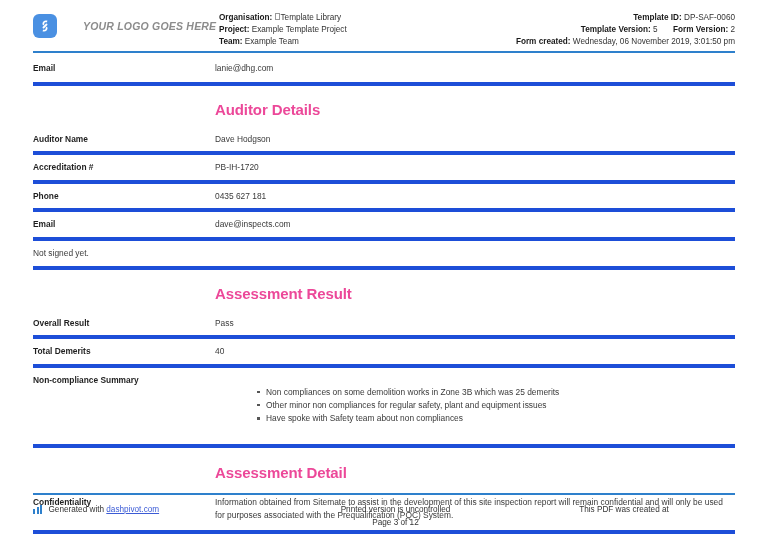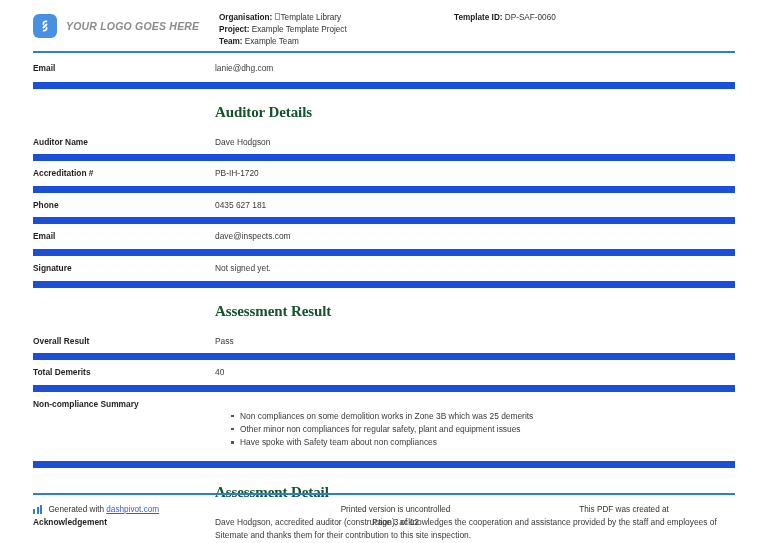--- a/index.html
+++ b/index.html
@@ -42,36 +42,36 @@
     width: 24px;
     height: 24px;
     border-radius: 6px;
     background: #4a90e2;
     display: flex;
     align-items: center;
     justify-content: center;
     flex: 0 0 24px;
   }
   .logo-text {
-    margin-left: 9px;
+    margin-left: 26px;
     font-style: italic;
     font-weight: bold;
     font-size: 10.5px;
     letter-spacing: 0.2px;
     color: #8c8c8c;
     white-space: nowrap;
   }
   .meta-col {
     font-size: 8.2px;
     line-height: 12.1px;
     color: #333;
     padding-top: 1px;
   }
   .meta-col.left { width: 235px; flex: 0 0 235px; }
-  .meta-col.right { flex: 1 1 auto; }
+  .meta-col.right { flex: 1 1 auto; text-align: right; }
   .meta-col .lbl { font-weight: bold; color: #1a1a1a; }
   .meta-row { white-space: nowrap; }
   .meta-gap { display: inline-block; width: 11px; }
   .tofu {
     display: inline-block;
     width: 5px;
     height: 7px;
     border: 1px solid #999;
     vertical-align: baseline;
     position: relative;
@@ -83,21 +83,21 @@
     height: 2px;
     background: #2e80cc;
     margin-top: 1px;
   }
 
   
   .rows { width: 100%; }
   .row {
     display: flex;
     align-items: flex-start;
-    border-bottom: 7px solid #1d4ed8;
+    border-bottom: 4px solid #1d4ed8;
     padding: 6px 0 6px 0;
     min-height: 18px;
   }
   .row .label {
     width: 182px;
     flex: 0 0 182px;
     font-size: 8.4px;
     font-weight: bold;
     color: #1f1f1f;
     line-height: 12px;
@@ -106,24 +106,23 @@
     flex: 1 1 auto;
     font-size: 8.4px;
     line-height: 12.6px;
     color: #3a3a3a;
     padding-right: 2px;
   }
 
   .section-head {
     font-size: 15px;
     font-weight: bold;
-    color: #14532d;
+    color: #ec4899;
     padding: 15px 0 9px 182px;
     letter-spacing: -0.1px;
-    font-family: Liberation Serif, serif;
   }
   .section-head.tight { padding-top: 16px; }
 
   ul.bullets {
     margin: 12px;
     padding-left: 13px;
     list-style: none;
   }
   ul.bullets li {
     position: relative;
@@ -211,20 +210,31 @@
         <span class="lbl">Team:</span>
         <span>Example Team</span>
       </div>
     </div>
 
     <div class="meta-col right">
       <div class="meta-row">
         <span class="lbl">Template ID:</span>
         <span>DP-SAF-0060</span>
       </div>
+      <div class="meta-row">
+        <span class="lbl">Template Version:</span>
+        <span>5</span>
+        <span class="meta-gap"></span>
+        <span class="lbl">Form Version:</span>
+        <span>2</span>
+      </div>
+      <div class="meta-row">
+        <span class="lbl">Form created:</span>
+        <span>Wednesday, 06 November 2019, 3:01:50 pm</span>
+      </div>
     </div>
   </div>
 
   <div class="rule-blue"></div>
 
   <div class="rows">
     <div class="row" style="padding-top:9px;padding-bottom:7px;">
       <div class="label">Email</div>
       <div class="value">lanie@dhg.com</div>
     </div>
@@ -242,53 +252,48 @@
     </div>
     <div class="row">
       <div class="label">Phone</div>
       <div class="value">0435 627 181</div>
     </div>
     <div class="row">
       <div class="label">Email</div>
       <div class="value">dave@inspects.com</div>
     </div>
     <div class="row">
-      <div class="label">Signature</div>
       <div class="value">Not signed yet.</div>
     </div>
   </div>
 
   <div class="section-head">Assessment Result</div>
   <div class="rows">
     <div class="row">
       <div class="label">Overall Result</div>
       <div class="value">Pass</div>
     </div>
     <div class="row">
       <div class="label">Total Demerits</div>
       <div class="value">40</div>
     </div>
-    <div class="row" style="padding-bottom:0;">
+    <div class="row" style="padding-bottom:7px;gap:26px;">
       <div class="label">Non-compliance Summary</div>
       <div class="value">
         <ul class="bullets">
           <li>Non compliances on some demolition works in Zone 3B which was 25 demerits</li>
           <li>Other minor non compliances for regular safety, plant and equipment issues</li>
           <li>Have spoke with Safety team about non compliances</li>
         </ul>
       </div>
     </div>
   </div>
 
   <div class="section-head tight">Assessment Detail</div>
   <div class="rows">
-    <div class="row" style="padding-bottom:8px;">
-      <div class="label">Acknowledgement</div>
-      <div class="value">Dave Hodgson, accredited auditor (construction), acknowledges the cooperation and assistance provided by the staff and employees of Sitemate and thanks them for their contribution to this site inspection.</div>
-    </div>
     <div class="row" style="padding-bottom:8px;">
       <div class="label">Confidentiality</div>
       <div class="value">Information obtained from Sitemate to assist in the development of this site inspection report will remain confidential and will only be used for purposes associated with the Prequalification (PQC) System.</div>
     </div>
   </div>
 
   <div class="footer">
     <div class="rule-blue"></div>
     <div class="footer-cols">
       <div class="fcol-1">

